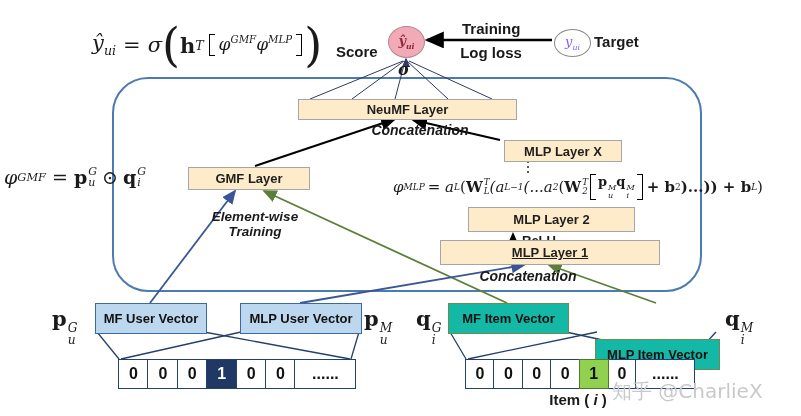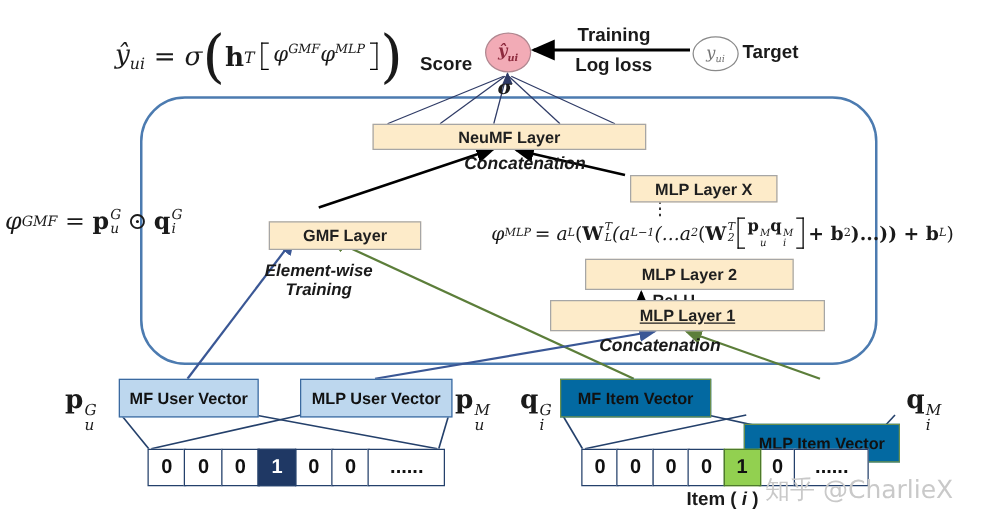--- a/index.html
+++ b/index.html
@@ -10,21 +10,21 @@
   
   .container-box{left:112px;top:77px;width:586px;height:211px;border:2px solid #4c7bb0;
                  border-radius:36px;z-index:1;}
   
   .lbox{background:#fdebc9;border:1.6px solid #a6a6a6;z-index:3;display:flex;
         align-items:center;justify-content:center;font-weight:bold;font-size:13px;color:#1f1f1f;}
   
   .vbox{z-index:3;display:flex;align-items:center;justify-content:center;
         font-weight:bold;font-size:13px;color:#111;}
   .vbox.blue{background:#bdd7ee;border:1.6px solid #3b6aa0;}
-  .vbox.green{background:#0369a1;border:1.6px solid #6a8f4d;}
+  .vbox.green{background:#14b8a6;border:1.6px solid #6a8f4d;}
   
   .blabel{font-weight:bold;font-size:15px;z-index:3;}
   .ital{font-style:italic;}
   .concat{font-weight:bold;font-style:italic;font-size:14px;z-index:3;}
   .serif{font-family:"DejaVu Serif","Liberation Serif",serif;}
   
   .ss{display:inline-flex;flex-direction:column;line-height:1;font-size:0.58em;
       vertical-align:-0.5em;margin-left:1px;}
   .ss .sup{display:block;}
   .ss .sub{display:block;}
@@ -34,21 +34,21 @@
   .mat{display:inline-flex;align-items:center;margin:0 2px;}
   .brk{align-self:stretch;width:5px;}
   .brk.l{border-left:1.7px solid #000;border-top:1.7px solid #000;border-bottom:1.7px solid #000;}
   .brk.r{border-right:1.7px solid #000;border-top:1.7px solid #000;border-bottom:1.7px solid #000;}
   .mcol{display:flex;flex-direction:row;padding:0 4px;align-items:flex-start;}
   
   .circ{border-radius:50%;display:flex;align-items:center;justify-content:center;z-index:3;}
   .score-circ{left:388px;top:26px;width:35px;height:30px;background:#f2abb6;
               border:1.6px solid #b08790;color:#8e2b3e;font-size:13px;font-weight:bold;}
   .target-circ{left:554px;top:29px;width:35px;height:26px;background:#fff;
-               border:1.4px solid #8a8a8a;color:#737373;font-size:13px;}
+               border:1.4px solid #8a8a8a;color:#8b5cf6;font-size:13px;}
   
   .onehot{display:flex;z-index:3;}
   .cell{height:28px;border:1.6px solid #24406b;background:#fff;display:flex;align-items:center;
         justify-content:center;font-weight:bold;font-size:16px;color:#111;}
   .cell + .cell{margin-left:-1.6px;}
   .cell.hot-navy{background:#1f3864;color:#fff;z-index:1;}
   .cell.hot-green{background:#92d050;border-color:#4e7a2b;color:#111;z-index:1;}
   .formula{z-index:3;}
   .watermark{left:612px;top:378px;font-size:20px;color:#c9c9c9;z-index:5;
              font-family:"DejaVu Sans","Liberation Sans",sans-serif;}
@@ -138,21 +138,21 @@
   <div class="abs circ target-circ serif">
     <span class="ital"><span>y</span><sub class="only">ui</sub></span>
   </div>
   <div class="abs blabel" style="left:594px;top:33px;">Target</div>
 
   <div class="abs container-box"></div>
 
   <div class="abs lbox" style="left:298px;top:99px;width:217px;height:19px;">NeuMF Layer</div>
   <div class="abs concat" style="left:360px;top:122px;width:120px;text-align:center;">Concatenation</div>
   <div class="abs lbox" style="left:492px;top:140px;width:116px;height:20px;margin-left:12px;">MLP Layer X</div>
-  <div class="abs lbox" style="left:188px;top:177px;width:120px;height:21px;margin-left:27px;">GMF Layer</div>
+  <div class="abs lbox" style="left:188px;top:167px;width:120px;height:21px;">GMF Layer</div>
   <div class="abs lbox" style="left:468px;top:207px;width:165px;height:23px;">MLP Layer 2</div>
   <div class="abs" style="left:522px;top:233px;font-weight:bold;font-size:13px;z-index:3;">ReLU</div>
   <div class="abs lbox" style="left:440px;top:240px;width:218px;height:23px;text-decoration:underline;">MLP Layer 1</div>
   <div class="abs concat" style="left:468px;top:268px;width:120px;text-align:center;">Concatenation</div>
   <div class="abs concat" style="left:195px;top:209px;width:120px;text-align:center;font-size:13.5px;">
     <div>Element-wise</div>
     <div>Training</div>
   </div>
 
   <div class="abs formula serif" style="left:4px;top:166px;font-size:19px;display:flex;align-items:center;">

